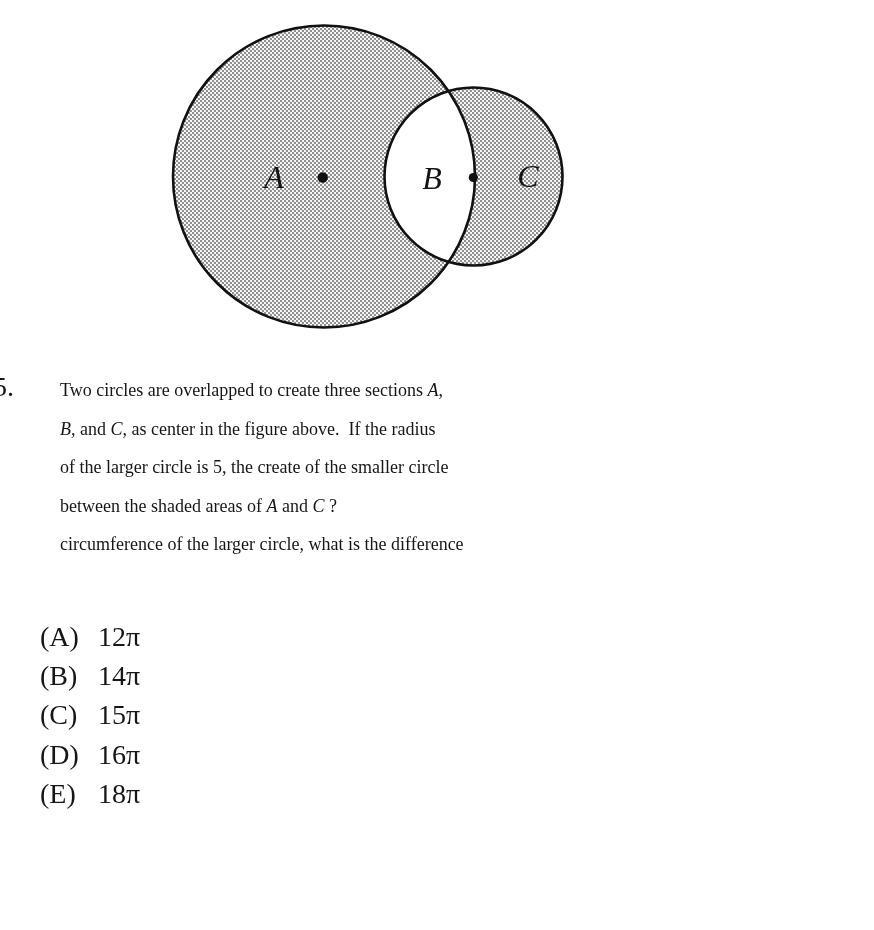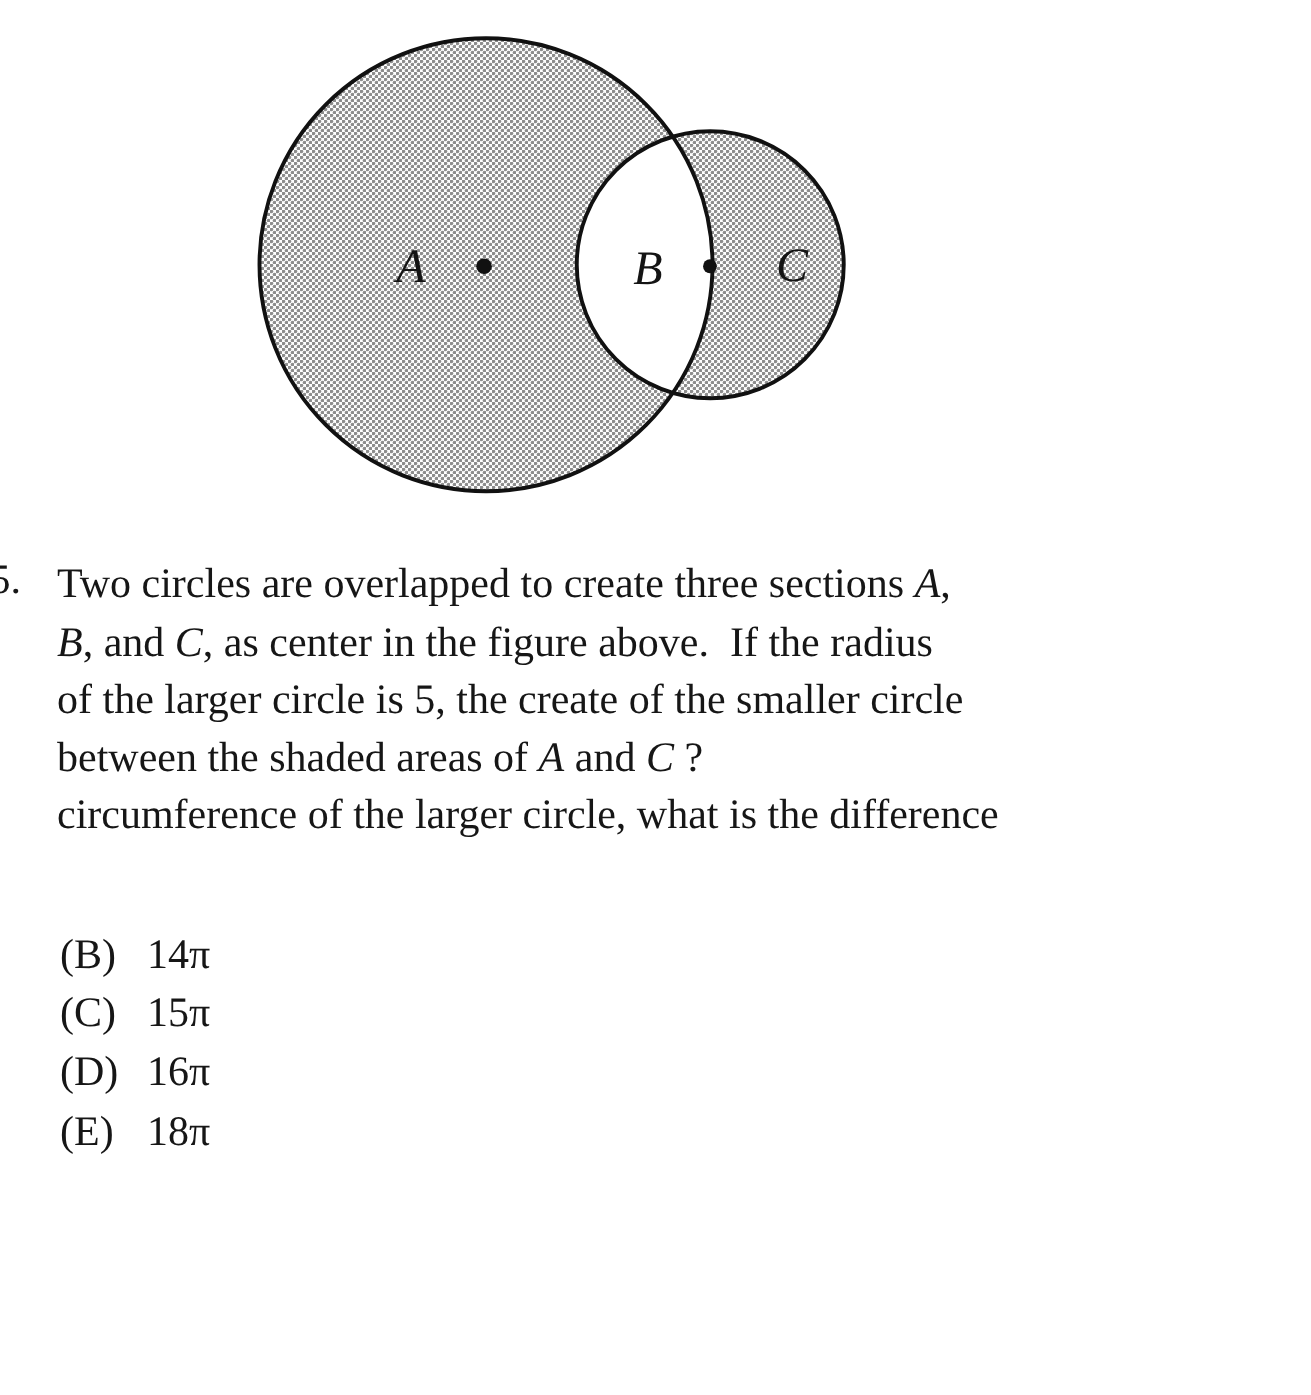--- a/index.html
+++ b/index.html
@@ -25,23 +25,23 @@
   }
   .qnum {
     position: absolute;
     left: -7px;
     top: 371px;
     font-size: 28px;
     white-space: pre;
   }
   .qtext {
     position: absolute;
-    left: 38px;
+    left: 60px;
     top: 371px;
-    font-size: 28px;
+    font-size: 18px;
     line-height: 38.6px;
   }
   .qline { white-space: pre; }
   .it { font-style: italic; }
   .options {
     position: absolute;
     left: 40px;
     top: 617px;
     font-size: 28px;
     line-height: 39.2px;
@@ -85,19 +85,20 @@
 
   <div class="qtext">
     <div class="qline"><span>Two circles are overlapped to create three sections </span><span class="it">A</span><span>,</span></div>
     <div class="qline"><span class="it">B</span><span>, and </span><span class="it">C</span><span>, as center in the figure above.  If the radius</span></div>
     <div class="qline"><span>of the larger circle is 5, the create of the smaller circle</span></div>
     <div class="qline"><span>between the shaded areas of </span><span class="it">A</span><span> and </span><span class="it">C</span><span> ?</span></div>
     <div class="qline"><span>circumference of the larger circle, what is the difference</span></div>
   </div>
 
   <div class="options">
+    <div class="opt"><span class="olet">(A)</span><span class="oval">12π</span></div>
     <div class="opt"><span class="olet">(B)</span><span class="oval">14π</span></div>
     <div class="opt"><span class="olet">(C)</span><span class="oval">15π</span></div>
     <div class="opt"><span class="olet">(D)</span><span class="oval">16π</span></div>
     <div class="opt"><span class="olet">(E)</span><span class="oval">18π</span></div>
   </div>
 
 </div>
 
 </body></html>

